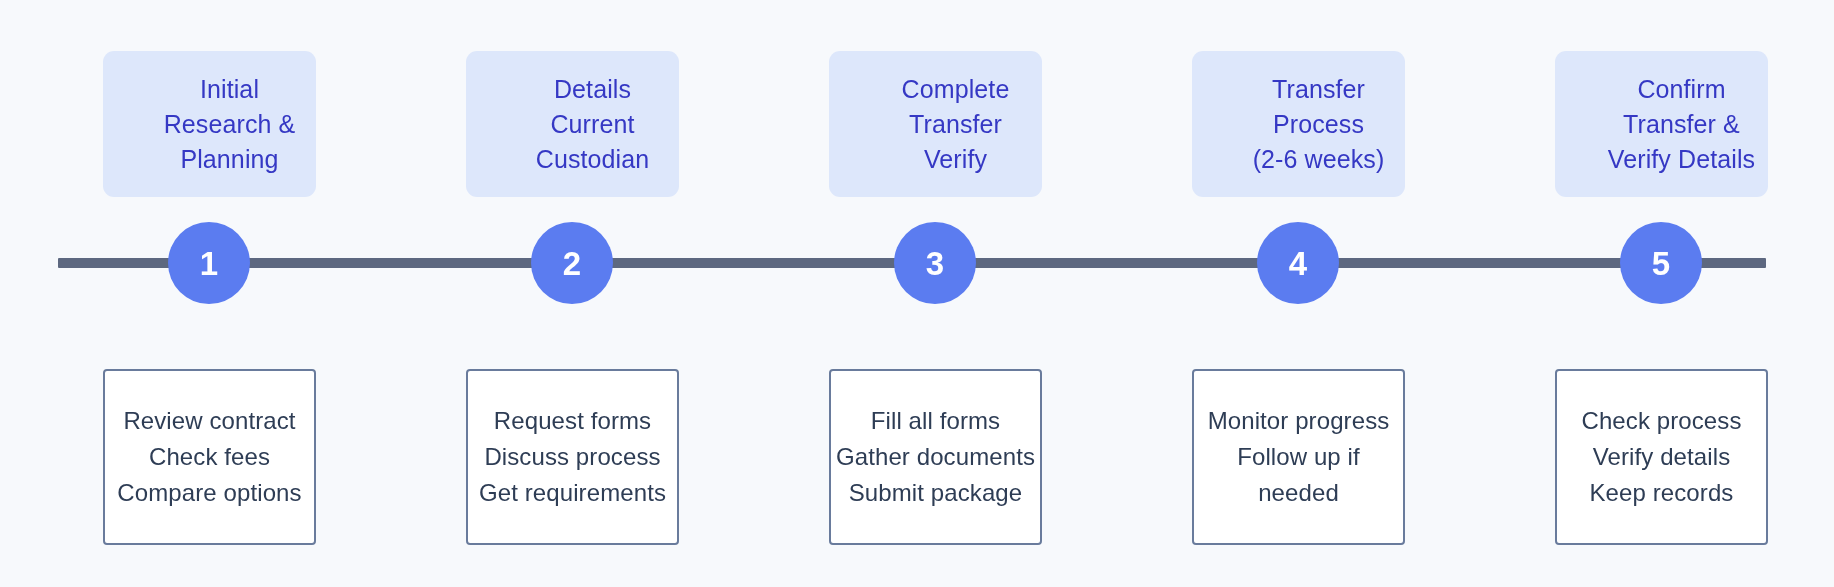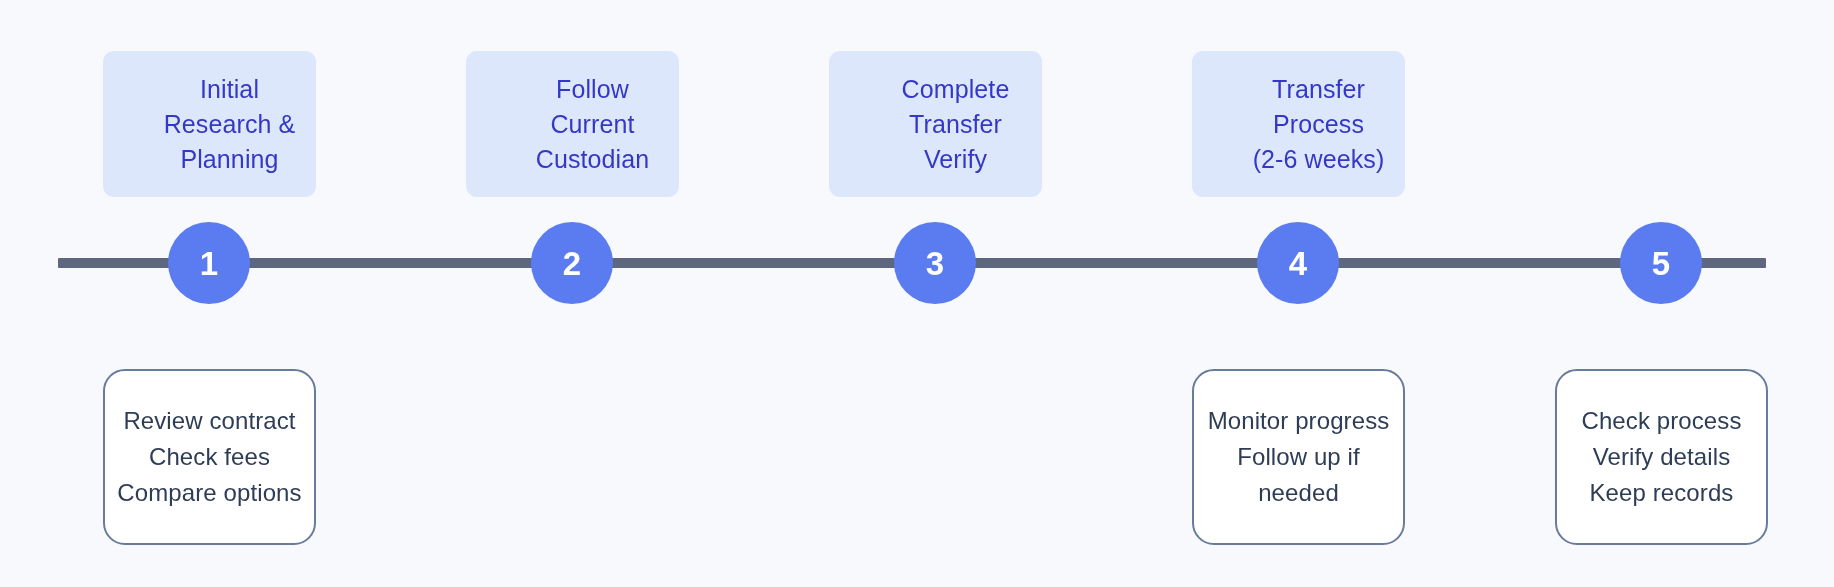--- a/index.html
+++ b/index.html
@@ -92,21 +92,21 @@
 
   
   .task-box {
     position: absolute;
     left: 44px;
     top: 369px;
     width: 213px;
     height: 176px;
     background: #ffffff;
     border: 2px solid #697b9c;
-    border-radius: 22px;
+    border-radius: 4px;
     display: flex;
     align-items: center;
     justify-content: center;
     box-sizing: border-box;
   }
   .task-label {
     color: #2e3d55;
     font-size: 24px;
     line-height: 36px;
     text-align: center;
@@ -132,57 +132,72 @@
     </div>
     <div class="task-box">
       <div class="task-label">Review contract
 Check fees
 Compare options</div>
     </div>
   </div>
 
   <div class="stage-column col-1">
     <div class="phase-box">
-      <div class="phase-label">Follow
+      <div class="phase-label">Details
 Current
 Custodian</div>
     </div>
     <div class="milestone">
       <span class="milestone-number">2</span>
+    </div>
+    <div class="task-box">
+      <div class="task-label">Request forms
+Discuss process
+Get requirements</div>
     </div>
   </div>
 
   <div class="stage-column col-2">
     <div class="phase-box">
       <div class="phase-label">Complete
 Transfer
 Verify</div>
     </div>
     <div class="milestone">
       <span class="milestone-number">3</span>
     </div>
+    <div class="task-box">
+      <div class="task-label">Fill all forms
+Gather documents
+Submit package</div>
+    </div>
   </div>
 
   <div class="stage-column col-3">
     <div class="phase-box">
       <div class="phase-label">Transfer
 Process
 (2-6 weeks)</div>
     </div>
     <div class="milestone">
       <span class="milestone-number">4</span>
     </div>
     <div class="task-box">
       <div class="task-label">Monitor progress
 Follow up if
 needed</div>
     </div>
   </div>
 
   <div class="stage-column col-4">
+    <div class="phase-box">
+      <div class="phase-label">Confirm
+Transfer &amp;
+Verify Details</div>
+    </div>
     <div class="milestone">
       <span class="milestone-number">5</span>
     </div>
     <div class="task-box">
       <div class="task-label">Check process
 Verify details
 Keep records</div>
     </div>
   </div>
 

